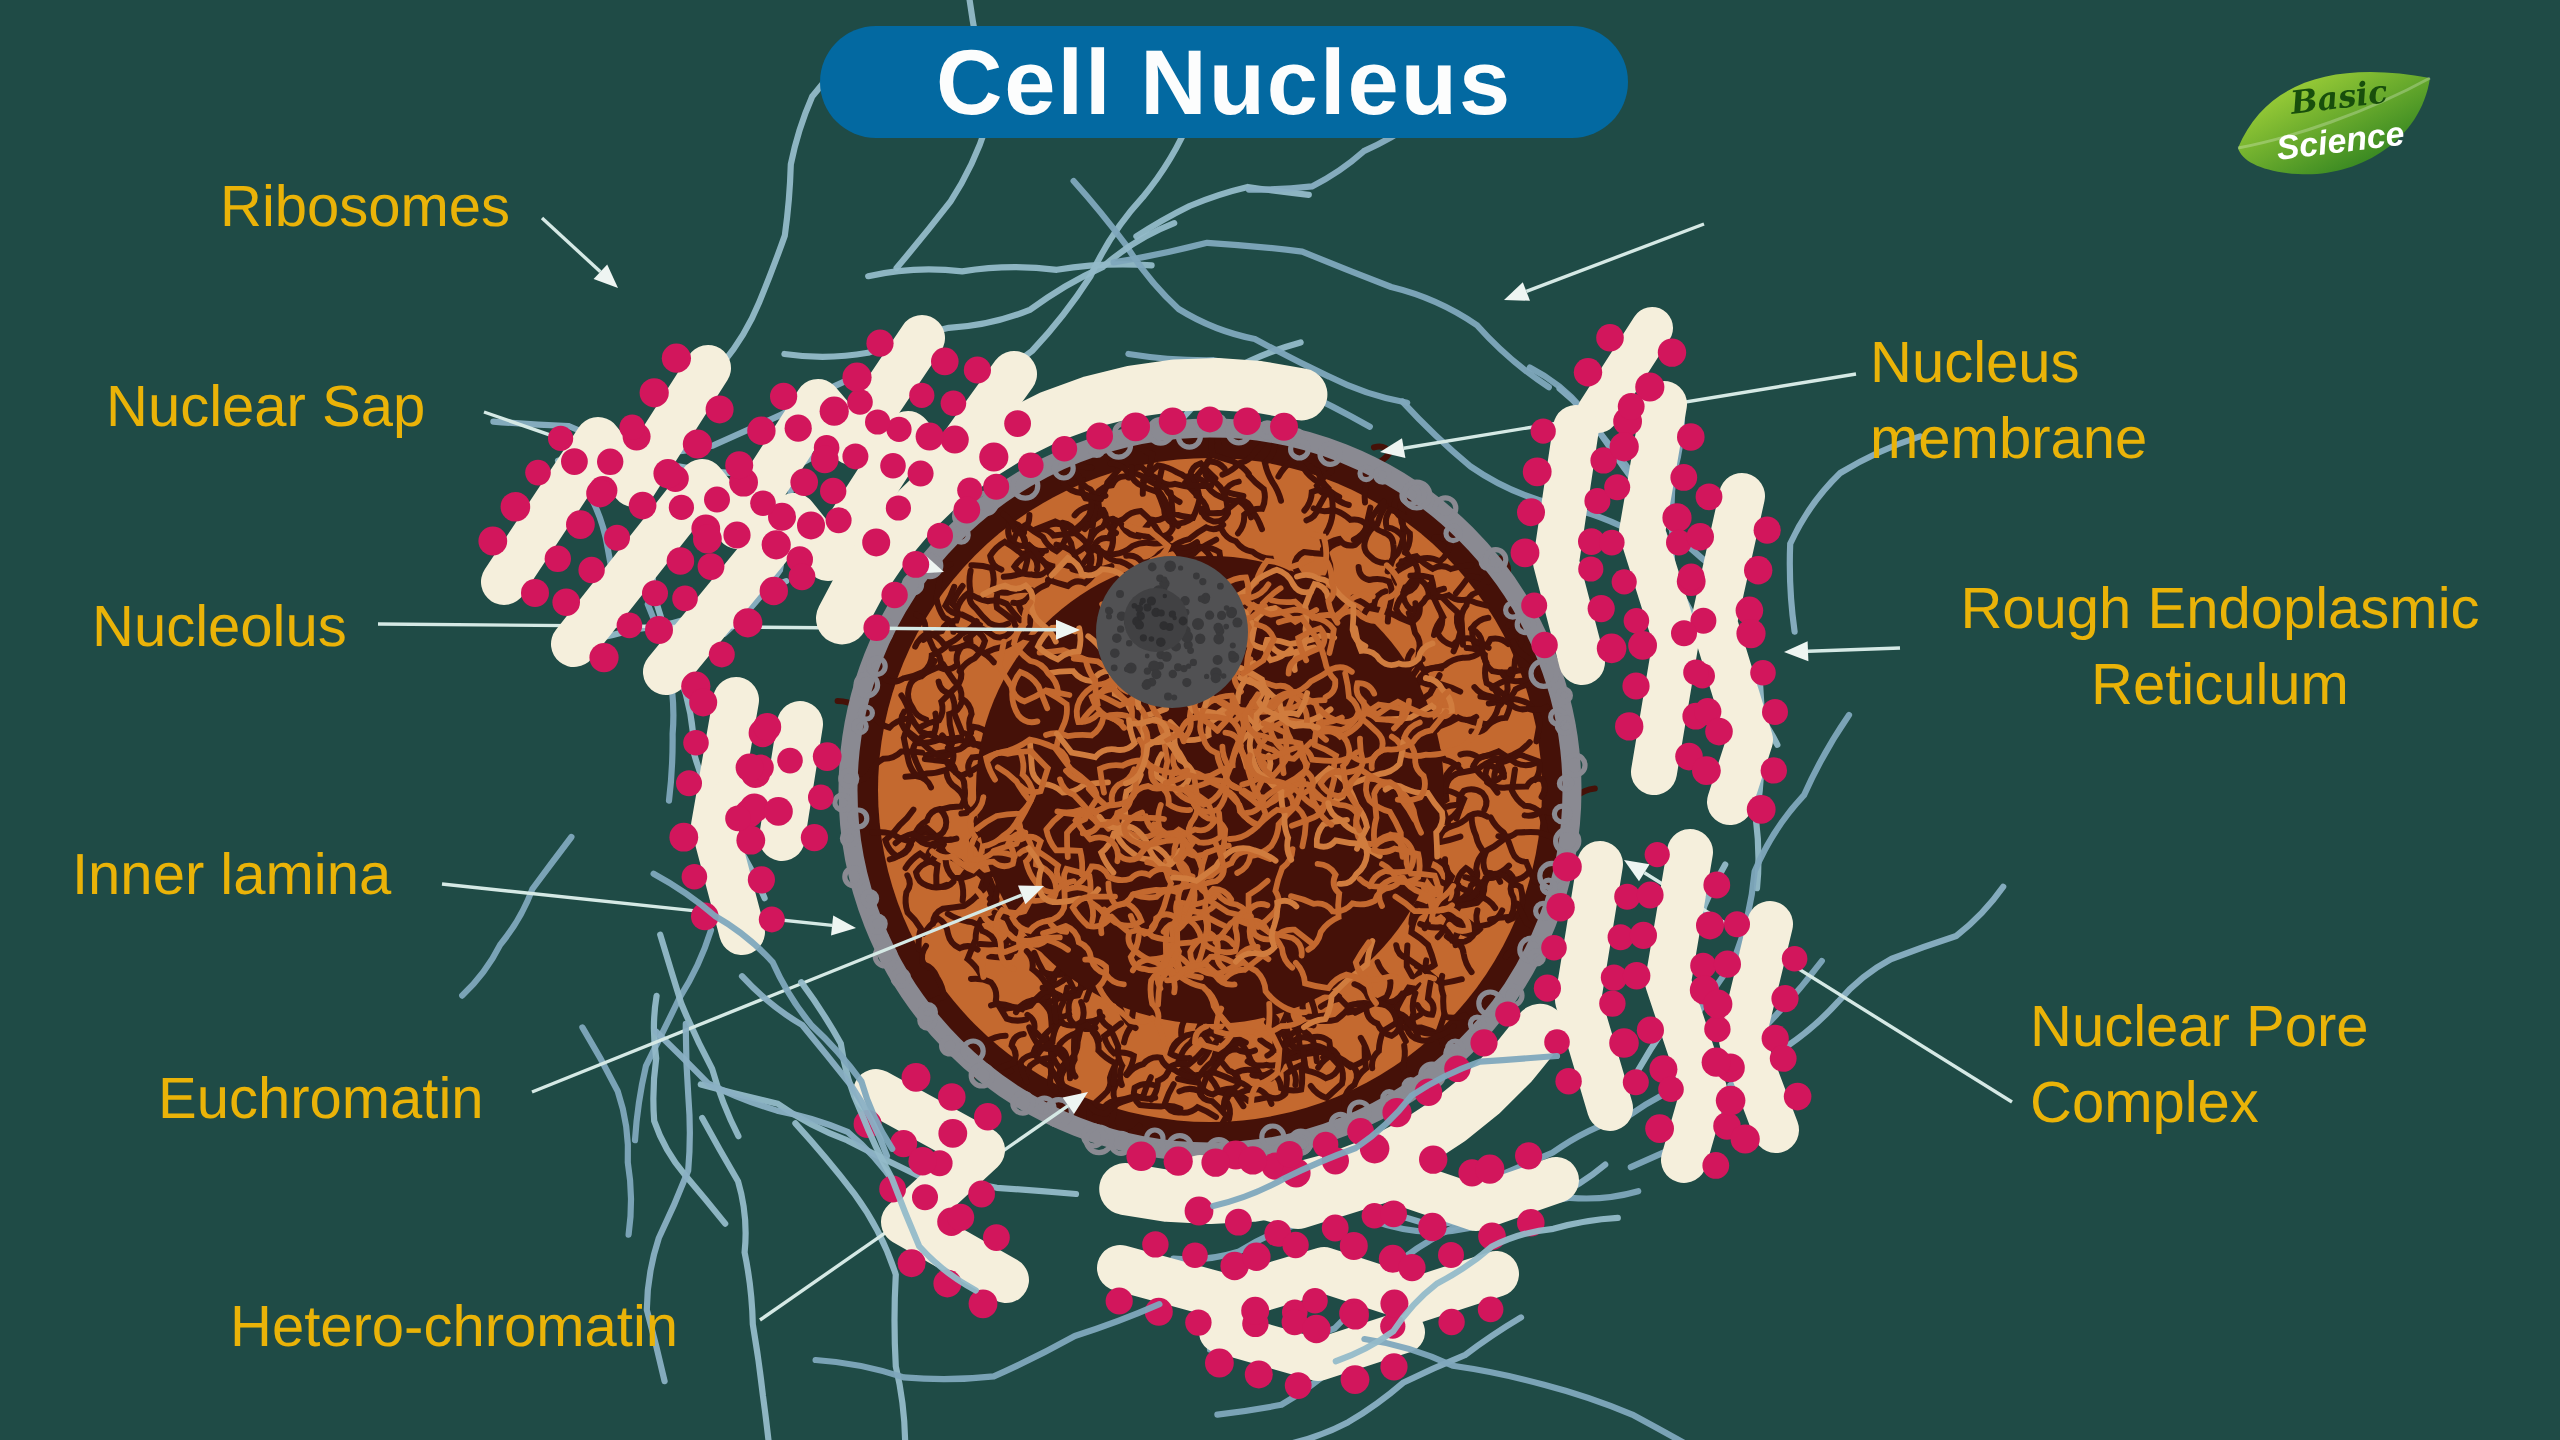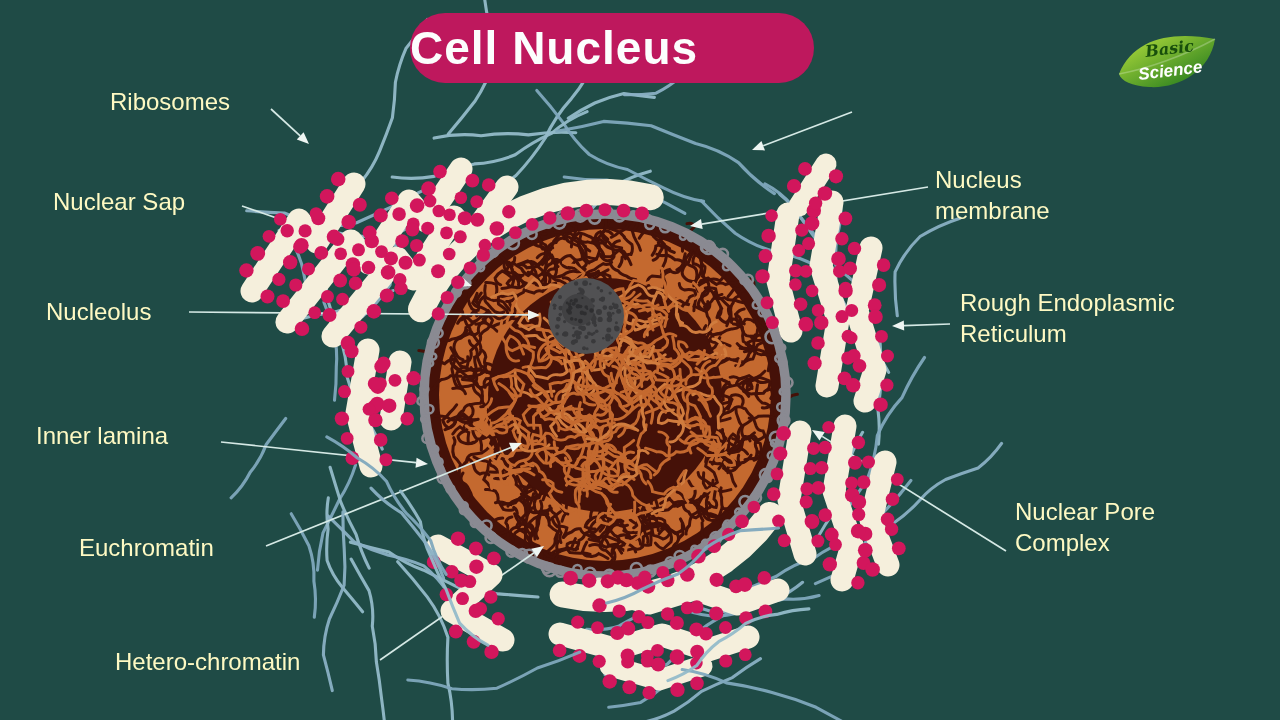--- a/index.html
+++ b/index.html
@@ -1,31 +1,31 @@
 <!DOCTYPE html>
 <html><head>
 <meta charset="utf-8">
 <style>
   html,body{margin:0;padding:0;background:#1f4b46;}
   .stage{position:relative;width:1280px;height:720px;overflow:hidden;
          font-family:"Liberation Sans",sans-serif;background:#1f4b46;}
   #art{position:absolute;left:0;top:0;}
-  .title-box{position:absolute;left:410px;top:13px;width:404px;height:70px;
-    background:#be185d;border-radius:36px;display:flex;align-items:center;}
+  .title-box{position:absolute;left:410px;top:13px;width:404px;height:56px;
+    background:#0369a1;border-radius:36px;display:flex;align-items:center;justify-content:center;}
   .title-box span{color:#fcfdfd;font-size:46px;font-weight:bold;letter-spacing:1px;}
-  .lbl{position:absolute;color:#fef9c3;font-size:24px;line-height:1.3;}
+  .lbl{position:absolute;color:#eab308;font-size:29px;line-height:1.3;}
   .lbl-ribosomes{left:110px;top:86px;}
   .lbl-nuclear-sap{left:53px;top:186px;}
   .lbl-nucleolus{left:46px;top:296px;}
   .lbl-inner-lamina{left:36px;top:420px;}
   .lbl-euchromatin{left:79px;top:532px;}
   .lbl-heterochromatin{left:115px;top:646px;}
   .lbl-intermediate{left:860px;top:80px;width:210px;}
   .lbl-membrane{left:935px;top:164px;width:190px;}
-  .lbl-rough-er{left:960px;top:287px;width:300px;}
+  .lbl-rough-er{left:960px;top:287px;width:300px;text-align:center;}
   .lbl-npc{left:1015px;top:496px;width:170px;}
   .logo{position:absolute;left:1114px;top:28px;width:106px;height:70px;}
 </style>
 </head>
 <body>
 
 <div class="stage">
 
   <svg id="art" width="1280" height="720" viewBox="0 0 1280 720">
       <g>

